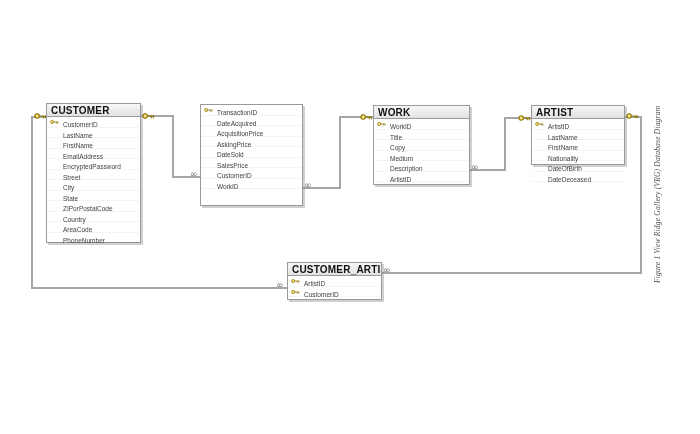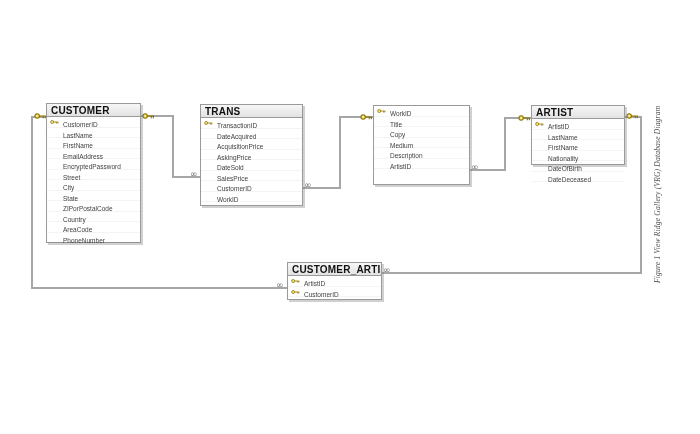--- a/index.html
+++ b/index.html
@@ -139,40 +139,40 @@
         <div class="row"><span class="pk"></span><span class="colname">City</span></div>
         <div class="row"><span class="pk"></span><span class="colname">State</span></div>
         <div class="row"><span class="pk"></span><span class="colname">ZIPorPostalCode</span></div>
         <div class="row"><span class="pk"></span><span class="colname">Country</span></div>
         <div class="row"><span class="pk"></span><span class="colname">AreaCode</span></div>
         <div class="row"><span class="pk"></span><span class="colname">PhoneNumber</span></div>
       </div>
   </div>
 
   <div class="tbl" style="left:200px;top:104px;width:103px;height:102px">
-    <div class="tbl-header">TRANS</div>
     <div class="tbl-body">
         <div class="row"><span class="pk">
             <svg width="9" height="6" viewBox="0 0 14 8" xmlns="http://www.w3.org/2000/svg">
               <circle cx="3.4" cy="4" r="2.4" fill="#f1d34a" stroke="#8a7200" stroke-width="1.1"></circle>
               <path d="M5.8 4 H13 M10 4 V6.4 M12.2 4 V6.4" fill="none" stroke="#8a7200" stroke-width="1.2"></path>
               <circle cx="3.4" cy="4" r="0.9" fill="#fff" stroke="none"></circle>
             </svg>
           </span><span class="colname">TransactionID</span></div>
         <div class="row"><span class="pk"></span><span class="colname">DateAcquired</span></div>
         <div class="row"><span class="pk"></span><span class="colname">AcquisitionPrice</span></div>
         <div class="row"><span class="pk"></span><span class="colname">AskingPrice</span></div>
         <div class="row"><span class="pk"></span><span class="colname">DateSold</span></div>
         <div class="row"><span class="pk"></span><span class="colname">SalesPrice</span></div>
         <div class="row"><span class="pk"></span><span class="colname">CustomerID</span></div>
         <div class="row"><span class="pk"></span><span class="colname">WorkID</span></div>
       </div>
   </div>
 
   <div class="tbl" style="left:373px;top:105px;width:97px;height:80px">
+    <div class="tbl-header">WORK</div>
     <div class="tbl-body">
         <div class="row"><span class="pk">
             <svg width="9" height="6" viewBox="0 0 14 8" xmlns="http://www.w3.org/2000/svg">
               <circle cx="3.4" cy="4" r="2.4" fill="#f1d34a" stroke="#8a7200" stroke-width="1.1"></circle>
               <path d="M5.8 4 H13 M10 4 V6.4 M12.2 4 V6.4" fill="none" stroke="#8a7200" stroke-width="1.2"></path>
               <circle cx="3.4" cy="4" r="0.9" fill="#fff" stroke="none"></circle>
             </svg>
           </span><span class="colname">WorkID</span></div>
         <div class="row"><span class="pk"></span><span class="colname">Title</span></div>
         <div class="row"><span class="pk"></span><span class="colname">Copy</span></div>

